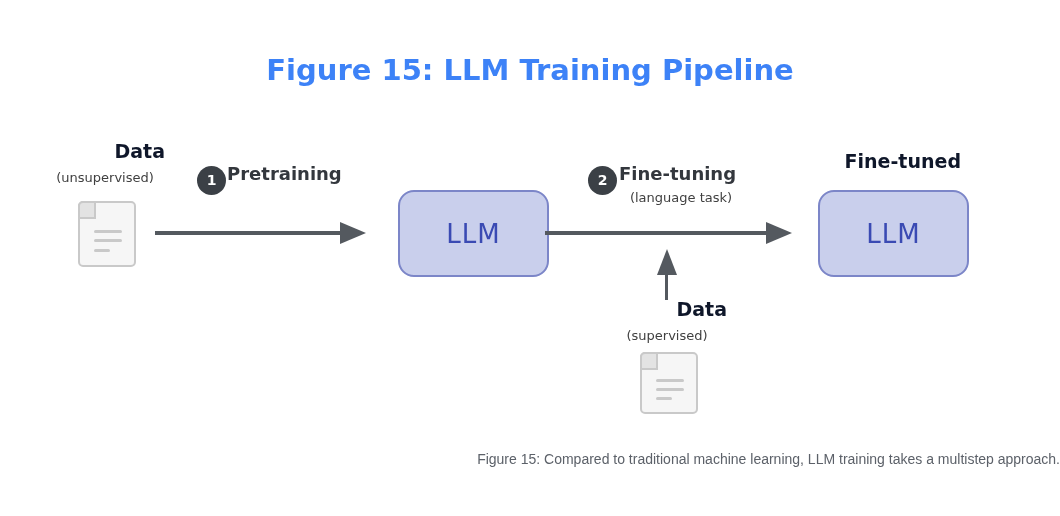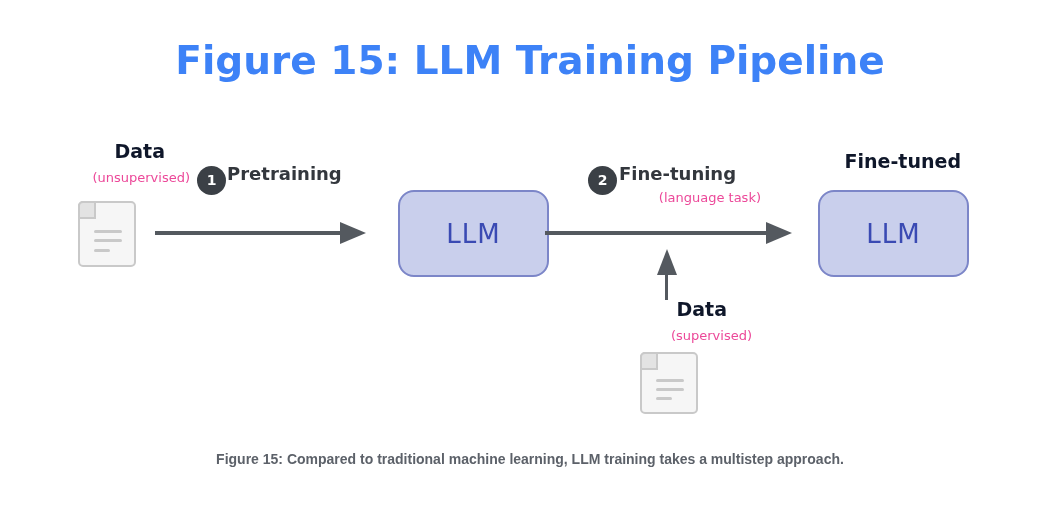--- a/index.html
+++ b/index.html
@@ -7,32 +7,32 @@
     position:relative;
     width:1060px;height:516px;
     background:#ffffff;
     font-family:"DejaVu Sans",sans-serif;
     overflow:hidden;
   }
   .abs{position:absolute;}
 
   
   .fig-title{
-    left:0;right:0;top:38px;
+    left:0;right:0;top:53px;
     text-align:center;
-    font-size:39px;font-weight:bold;
+    font-size:29px;font-weight:bold;
     color:#3d82f7;
   }
 
   
   .node-heading{
     font-size:19px;font-weight:bold;color:#0f172a;text-align:right;
   }
   .sub-label{
-    font-size:13px;color:#ec4899;text-align:right;
+    font-size:13px;color:#404040;text-align:center;
   }
 
   
   .doc-icon{
     width:54px;height:62px;
     background:#f6f6f6;
     border:2px solid #c9c9c9;
     border-radius:5px;
     position:absolute;
   }
@@ -86,23 +86,23 @@
     display:flex;align-items:center;justify-content:center;
   }
   .llm-box span{
     font-size:26px;font-weight:normal;letter-spacing:1px;
     color:#3a4ab3;
   }
 
   
   .fig-caption{
     left:0;right:0;top:451px;
-    text-align:center;
+    text-align:right;
     font-family:"Liberation Sans",sans-serif;
-    font-size:14px;color:#5c6169;font-weight:bold;
+    font-size:14px;color:#5c6169;
   }
 </style>
 </head>
 <body>
 
 <div class="stage">
 
   <div class="abs fig-title">Figure 15: LLM Training Pipeline</div>
 
   <div class="abs node-heading" style="left:45px;top:140px;width:120px;">Data</div>

